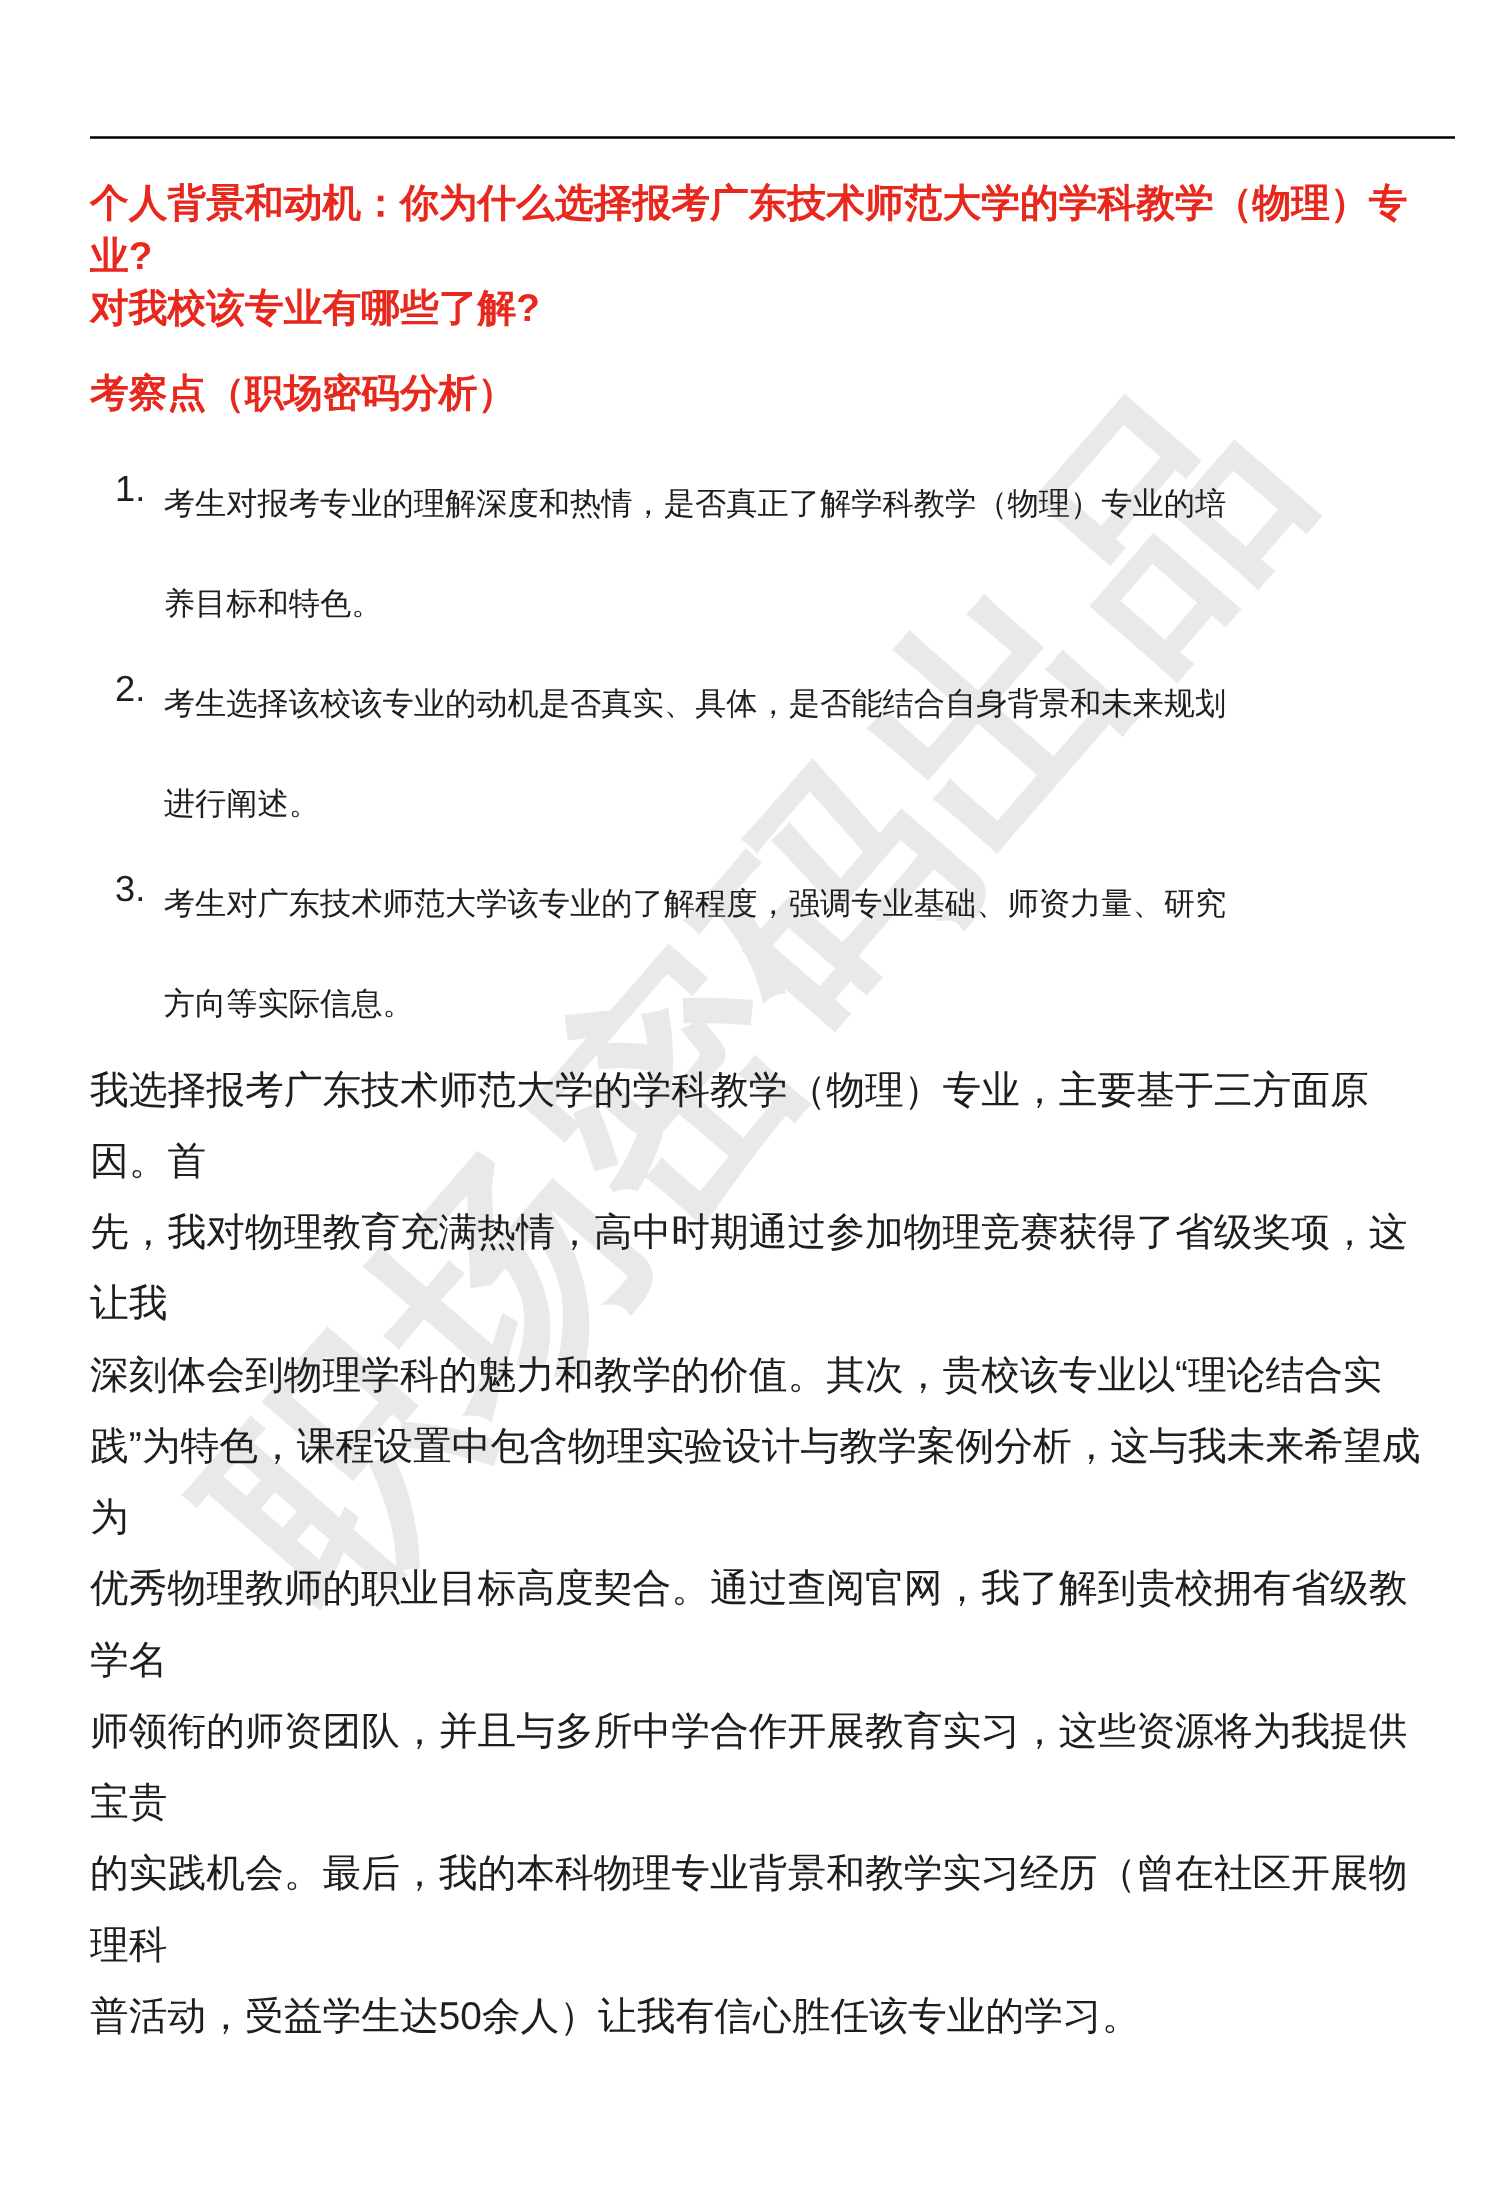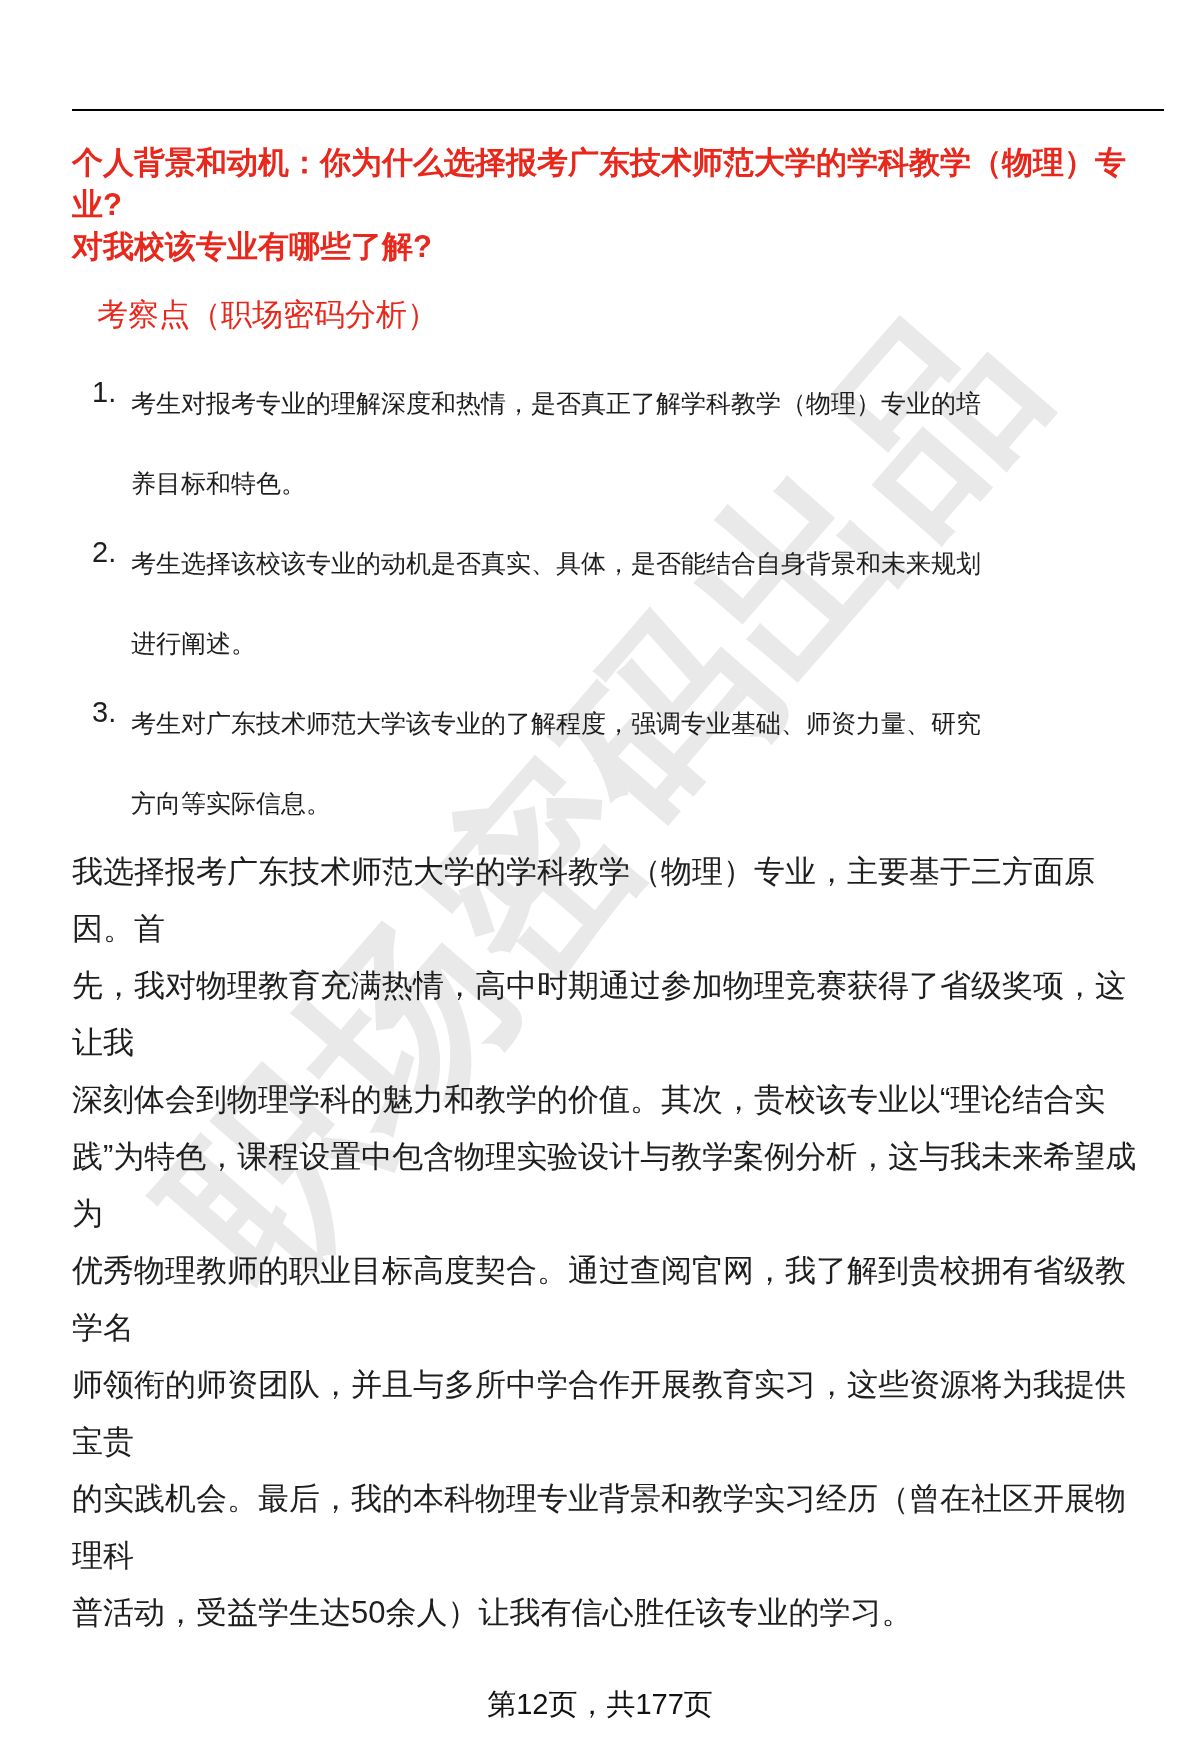--- a/index.html
+++ b/index.html
@@ -39,24 +39,23 @@
   .q-heading {
     color: var(--accent, #e8281c);
     font-weight: 700;
     font-size: 31px;
     line-height: 42px;
     margin-top: 23px;
   }
   .a-heading {
     margin-top: 26px;
     color: var(--accent, #e8281c);
-    font-weight: 400;
+    font-weight: 700;
     font-size: 31px;
     line-height: 42px;
-    margin-left: 25px;
   }
   .points { margin-top: 27px; }
   .point { display: flex; align-items: flex-start; }
   .pt-num {
     flex: none;
     width: 39px;
     margin-left: 20px;
     font-size: 29px;
     line-height: 58px;
   }
@@ -132,15 +131,14 @@
 先，我对物理教育充满热情，高中时期通过参加物理竞赛获得了省级奖项，这让我
 深刻体会到物理学科的魅力和教学的价值。其次，贵校该专业以“理论结合实
 践”为特色，课程设置中包含物理实验设计与教学案例分析，这与我未来希望成为
 优秀物理教师的职业目标高度契合。通过查阅官网，我了解到贵校拥有省级教学名
 师领衔的师资团队，并且与多所中学合作开展教育实习，这些资源将为我提供宝贵
 的实践机会。最后，我的本科物理专业背景和教学实习经历（曾在社区开展物理科
 普活动，受益学生达50余人）让我有信心胜任该专业的学习。</div>
 
   </div>
 
-  <div class="footer">第12页，共177页</div>
 
 </div>
 
 </body></html>

